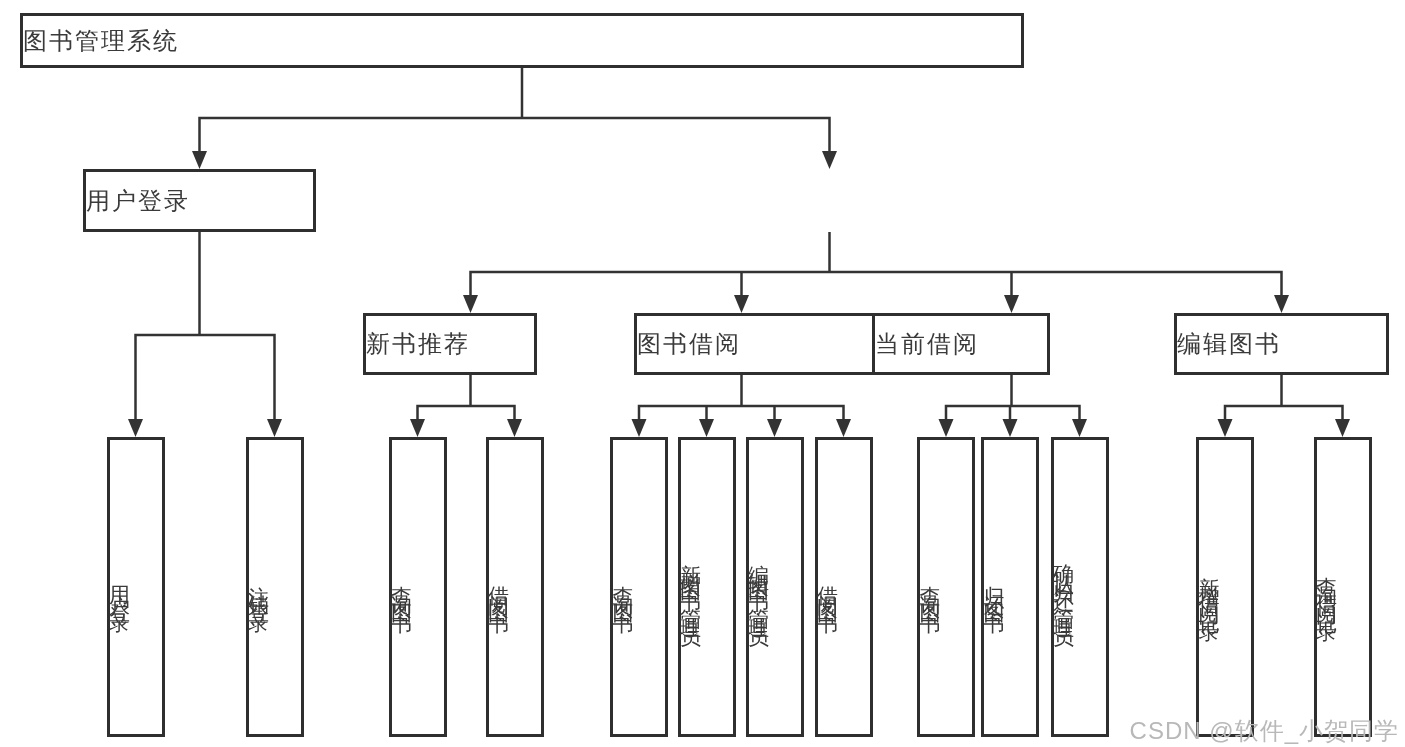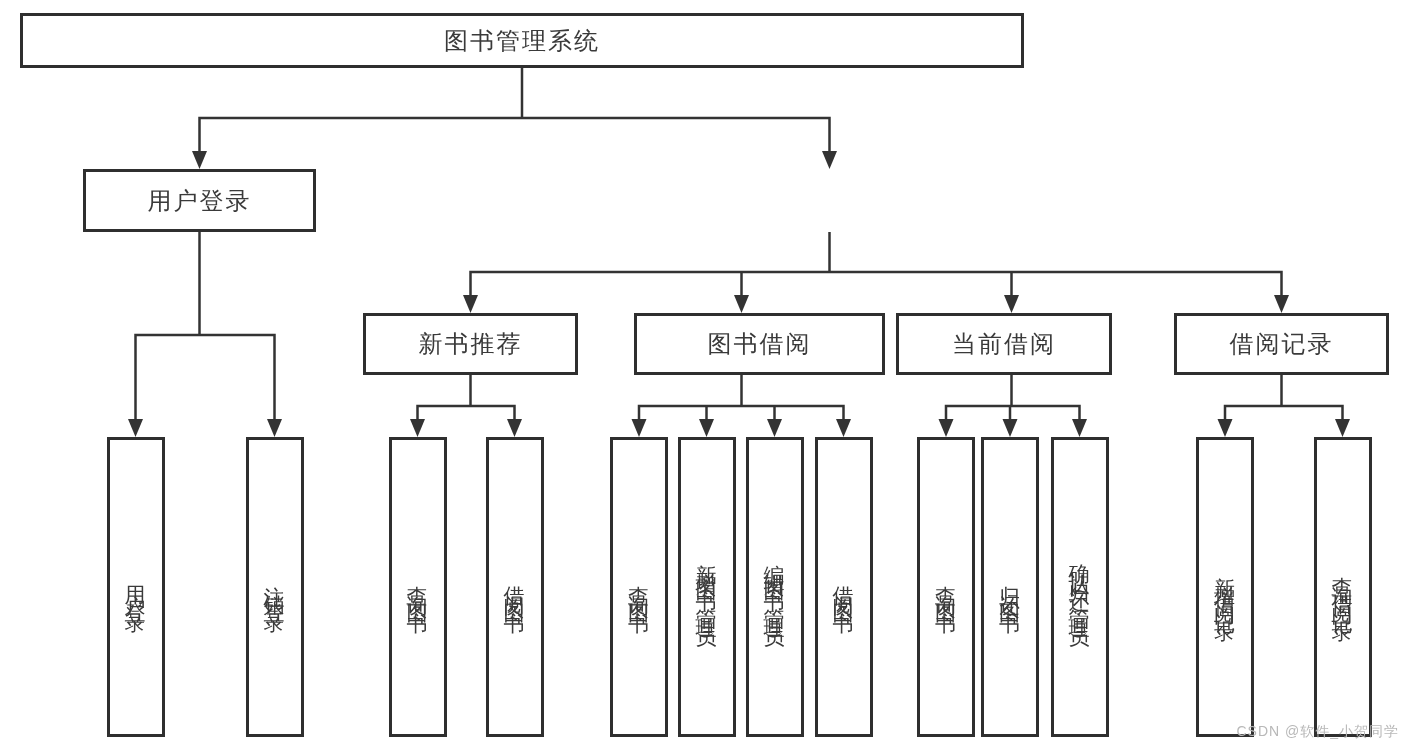--- a/index.html
+++ b/index.html
@@ -10,21 +10,20 @@
     overflow:hidden;
     font-family:"Liberation Sans","DejaVu Sans",sans-serif;
   }
   .box {
     position:absolute;
     background:#ffffff;
     border:3px solid #2f2f2f;
     box-sizing:border-box;
     display:flex;
     align-items:center;
-    justify-content:center;
     color:#3a3a3a;
     z-index:2;
   }
   .hlabel {
     font-size:24px;
     letter-spacing:2px;
     white-space:nowrap;
   }
   .leaf {
     top:437px;
@@ -40,23 +39,23 @@
     white-space:nowrap;
   }
   #wires {
     position:absolute;
     left:0; top:0;
     z-index:1;
   }
   #watermark {
     position:absolute;
     right:6px;
-    bottom:6px;
+    bottom:0;
     color:#b8b8b8;
-    font-size:14px;
+    font-size:24px;
     letter-spacing:1px;
     z-index:5;
     white-space:nowrap;
   }
 </style>
 </head>
 <body>
 
 <div id="canvas">
 
@@ -106,31 +105,31 @@
   </svg>
 
   <div class="box" style="left:20px;top:13px;width:1004px;height:55px">
     <span class="hlabel">图书管理系统</span>
   </div>
 
   <div class="box" style="left:83px;top:169px;width:233px;height:63px">
     <span class="hlabel">用户登录</span>
   </div>
 
-  <div class="box" style="left:363px;top:313px;width:215px;height:62px">
+  <div class="box" style="left:363px;top:313px;width:174px;height:62px">
     <span class="hlabel">新书推荐</span>
   </div>
   <div class="box" style="left:634px;top:313px;width:251px;height:62px">
     <span class="hlabel">图书借阅</span>
   </div>
-  <div class="box" style="left:896px;top:313px;width:216px;height:62px">
+  <div class="box" style="left:872px;top:313px;width:178px;height:62px">
     <span class="hlabel">当前借阅</span>
   </div>
   <div class="box" style="left:1174px;top:313px;width:215px;height:62px">
-    <span class="hlabel">借阅记录</span>
+    <span class="hlabel">编辑图书</span>
   </div>
 
   <div class="box leaf" style="left:106.5px">
     <span class="vtext">用户登录</span>
   </div>
   <div class="box leaf" style="left:245.5px">
     <span class="vtext">注销登录</span>
   </div>
 
   <div class="box leaf" style="left:388.5px">

